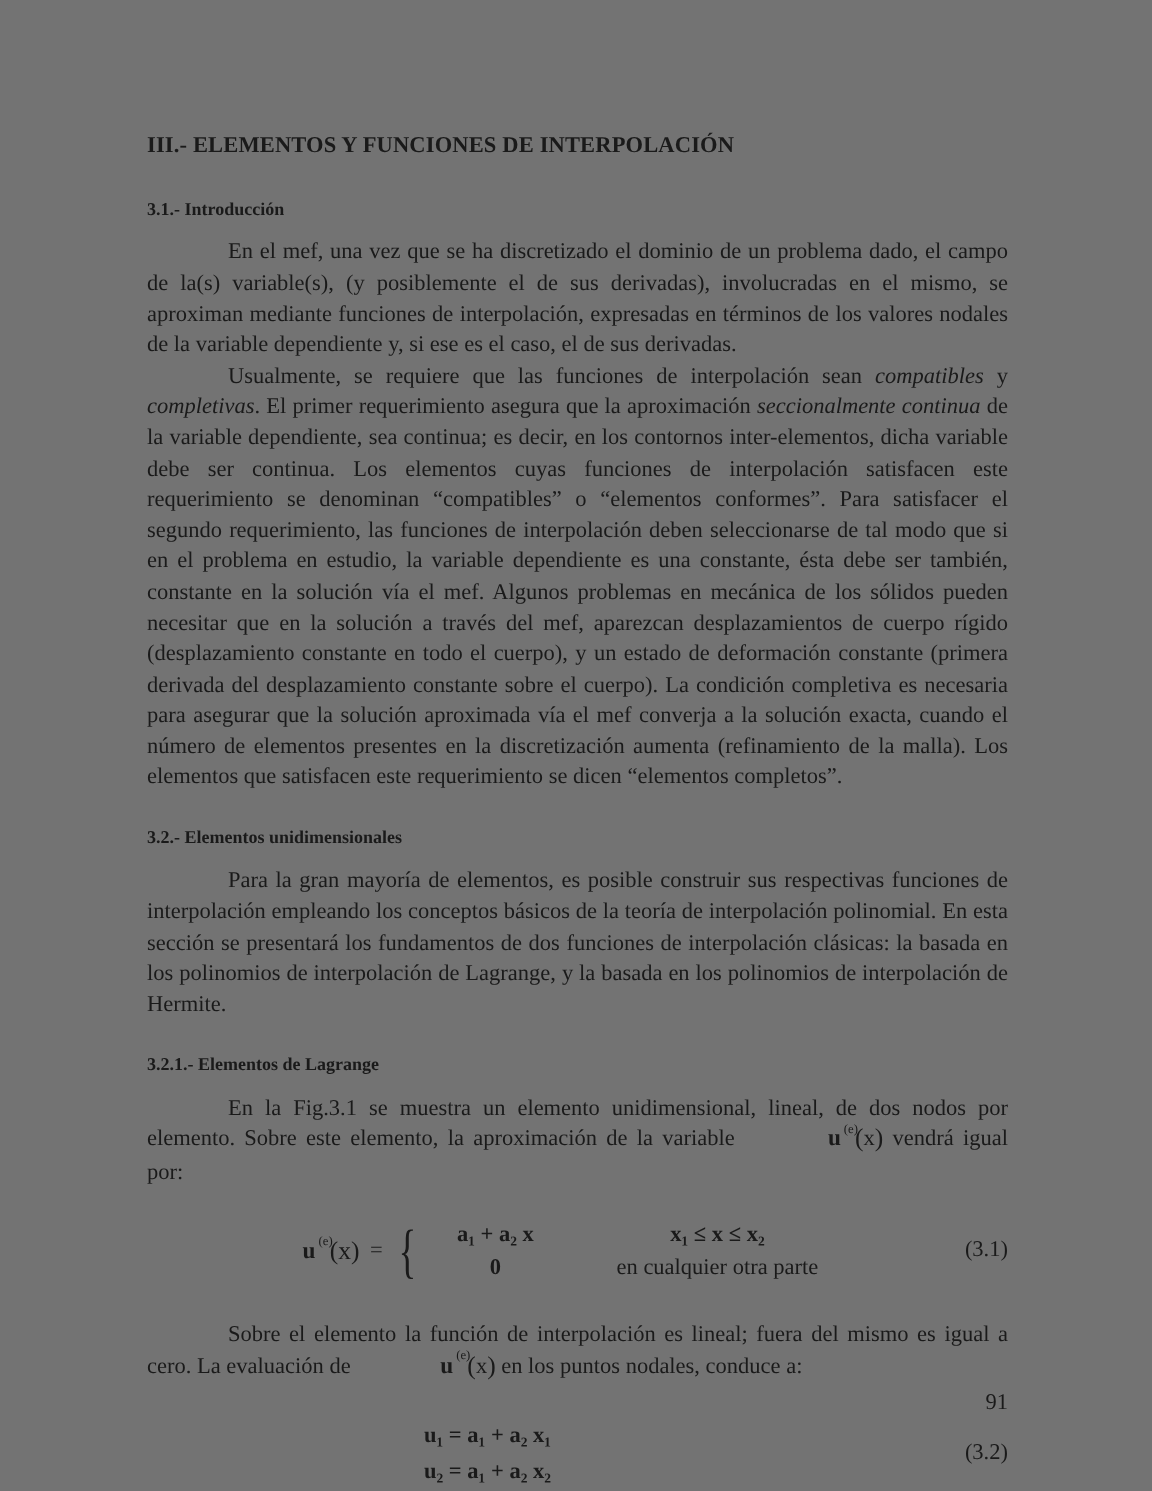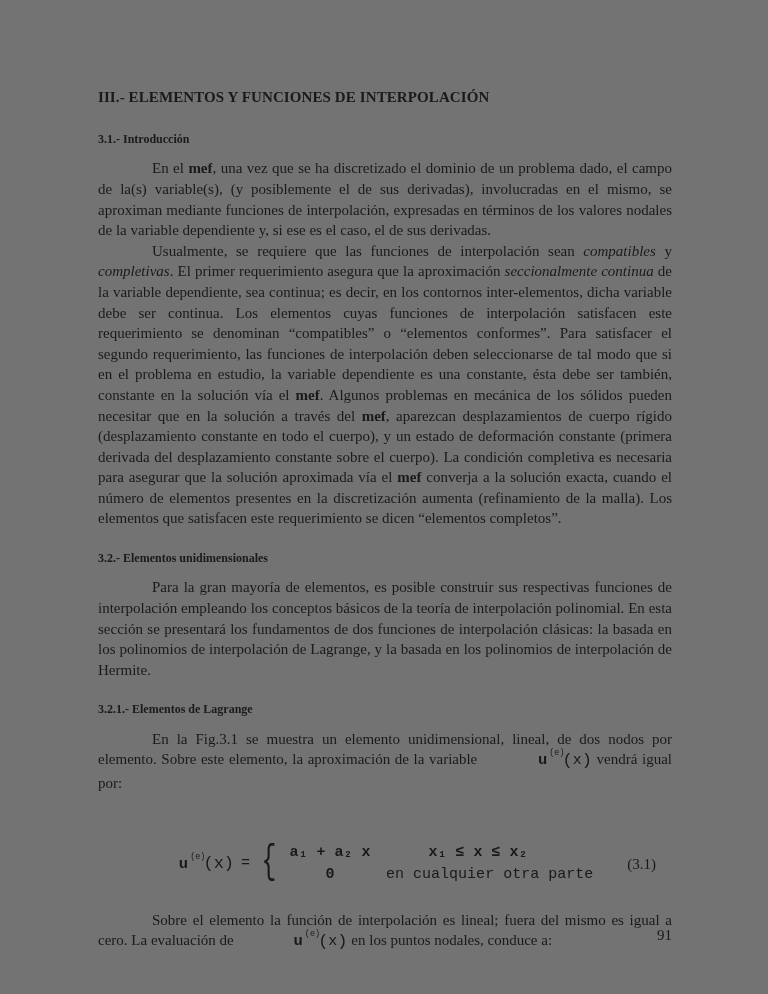--- a/index.html
+++ b/index.html
@@ -41,42 +41,41 @@
   .spacer-before-section { height: 22px; }
   p.body-par {
     font-size: 15px;
     line-height: 20.6px;
     text-align: justify;
     text-justify: inter-word;
     margin: 0;
     hyphens: none;
   }
   p.indent { text-indent: 54px; }
-  .b { font-weight: bold; }
+  .b { font-weight: normal; }
   .i { font-style: italic; }
 
   
   .eq-row {
     position: relative;
     display: flex;
     align-items: center;
     justify-content: center;
     width: 574px;
     font-size: 15px;
-    margin-top: 28px;
   }
   .eq-number {
     position: absolute;
-    right: 16px;
+    right: 0;
     top: 50%;
     transform: translateY(-50%);
     font-size: 15px;
   }
   .math {
-    font-family: Liberation Mono, monospace;
+    font-family: Liberation Serif, serif;
   }
   .mi-u {
     font-weight: bold;
     font-size: 16px;
   }
   .sup-e {
     font-size: 8.5px;
     position: relative;
     top: -9px;
     left: 2px;

